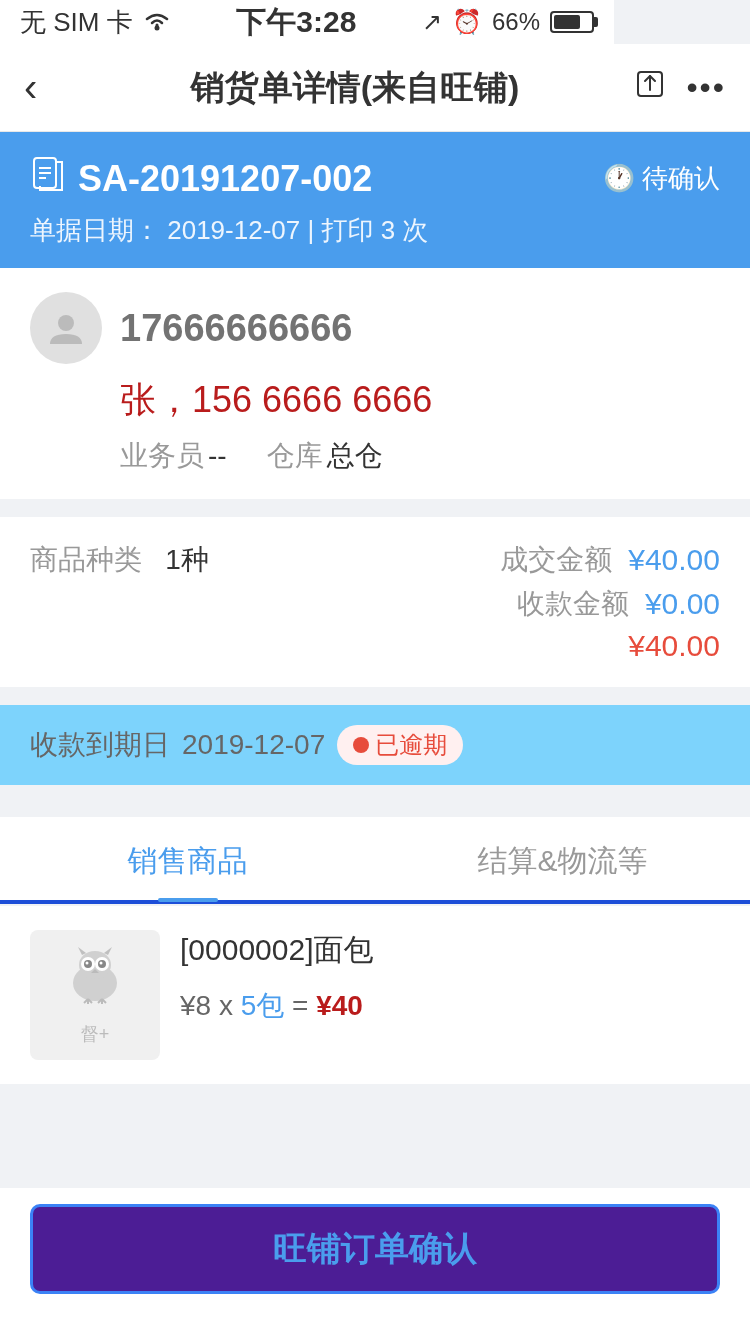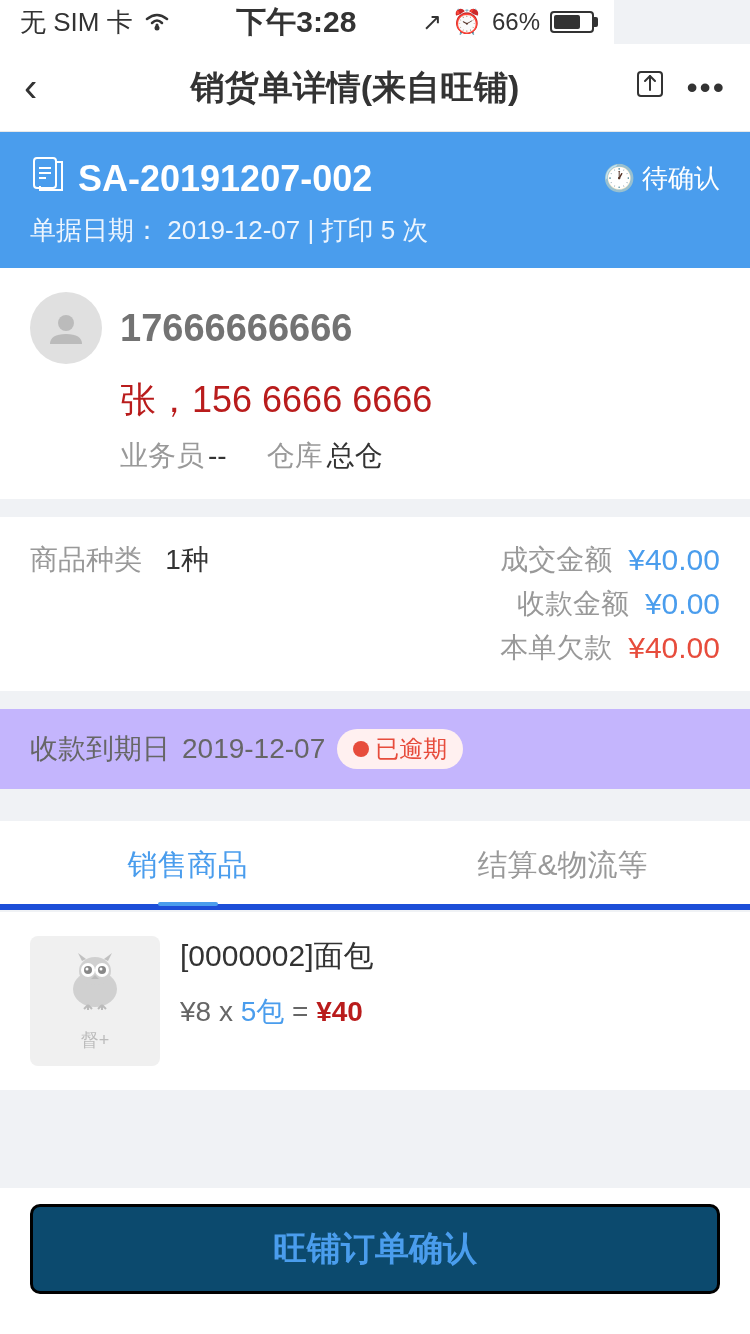--- a/index.html
+++ b/index.html
@@ -191,21 +191,21 @@
       justify-content: flex-end;
       gap: 16px;
       font-size: 28px;
     }
     .amount-label { color: #999; }
     .amount-value-blue { color: #4a9ded; font-size: 30px; }
     .amount-value-red { color: #e74c3c; font-size: 30px; }
 
     
     .due-card {
-      background: #c4b5fd;
+      background: #7dd3fc;
       padding: 20px 30px;
       margin-bottom: 16px;
       font-size: 28px;
       color: #666;
       display: flex;
       align-items: center;
       gap: 12px;
     }
     .overdue-badge {
       background: #fff0f0;
@@ -224,21 +224,21 @@
       display: inline-block;
     }
 
     
     .tabs-container {
       background: #fff;
       margin-bottom: 2px;
     }
     .tabs {
       display: flex;
-      border-bottom: 6px solid #1d4ed8;
+      border-bottom: 4px solid #1d4ed8;
       align-items: flex-end;
     }
     .tab {
       flex: 1;
       text-align: center;
       padding: 24px 0 18px;
       font-size: 30px;
       color: #999;
       cursor: pointer;
       position: relative;
@@ -304,23 +304,23 @@
     .bottom-bar {
       position: fixed;
       bottom: 0;
       width: 750px;
       background: #fff;
       padding: 16px 30px 40px;
     }
     .confirm-btn {
       width: 100%;
       height: 90px;
-      border: 3px solid #000000;
+      border: 3px solid #3b82f6;
       border-radius: 10px;
-      background: #0c4a6e;
+      background: #4c1d95;
       color: #4a9ded;
       font-size: 34px;
       font-weight: 600;
       cursor: pointer;
       display: flex;
       align-items: center;
       justify-content: center;
     }
 
     
@@ -385,21 +385,21 @@
       <span>SA-20191207-002</span>
     </div>
     <div class="order-status">
       <span>🕐</span>
       <span>待确认</span>
     </div>
   </div>
   <div class="order-date">
     <span>单据日期：</span>
     <span>2019-12-07</span>
-    <span>| 打印 5 次</span>
+    <span>| 打印 3 次</span>
   </div>
 </div>
 
 <div class="customer-card card">
   <div class="customer-top">
     <div class="avatar">
       <svg width="40" height="40" viewBox="0 0 40 40">
         <circle cx="20" cy="15" r="8" fill="#bbb"></circle>
         <path d="M4 36 Q4 26 20 26 Q36 26 36 36" fill="#bbb"></path>
       </svg>
@@ -431,21 +431,20 @@
     <div class="summary-right">
       <div class="summary-amount-row">
         <span class="amount-label">成交金额</span>
         <span class="amount-value-blue">¥40.00</span>
       </div>
       <div class="summary-amount-row">
         <span class="amount-label">收款金额</span>
         <span class="amount-value-blue">¥0.00</span>
       </div>
       <div class="summary-amount-row">
-        <span class="amount-label">本单欠款</span>
         <span class="amount-value-red">¥40.00</span>
       </div>
     </div>
   </div>
 </div>
 
 <div class="divider"></div>
 
 <div class="due-card card">
   <span>收款到期日</span>

